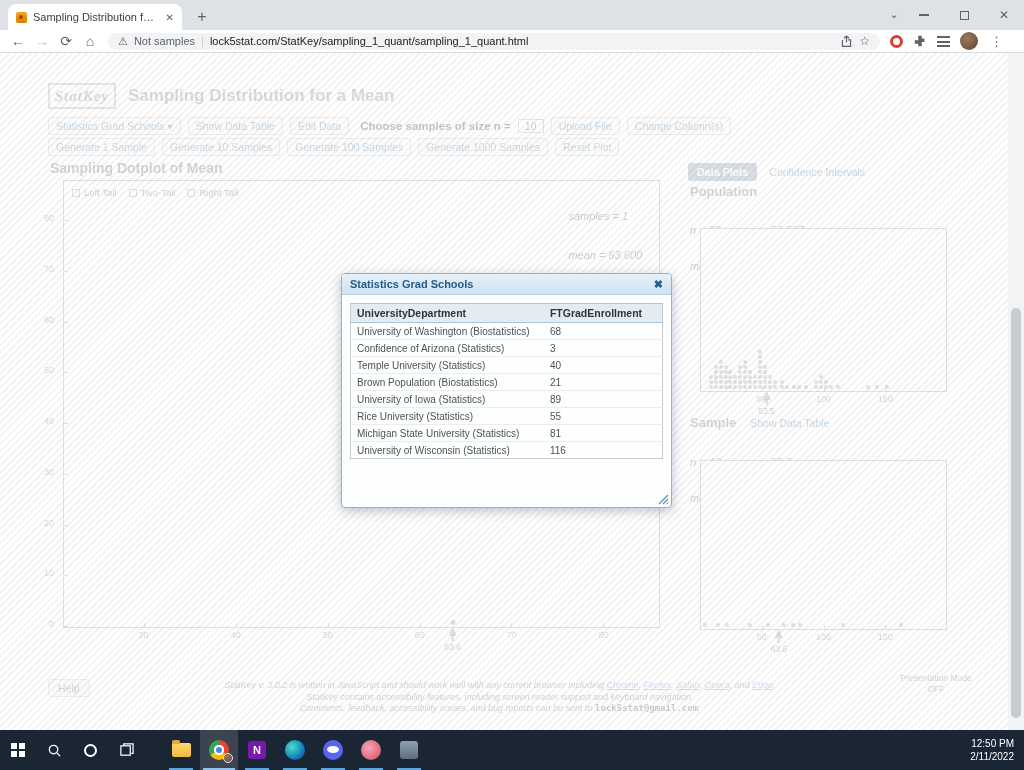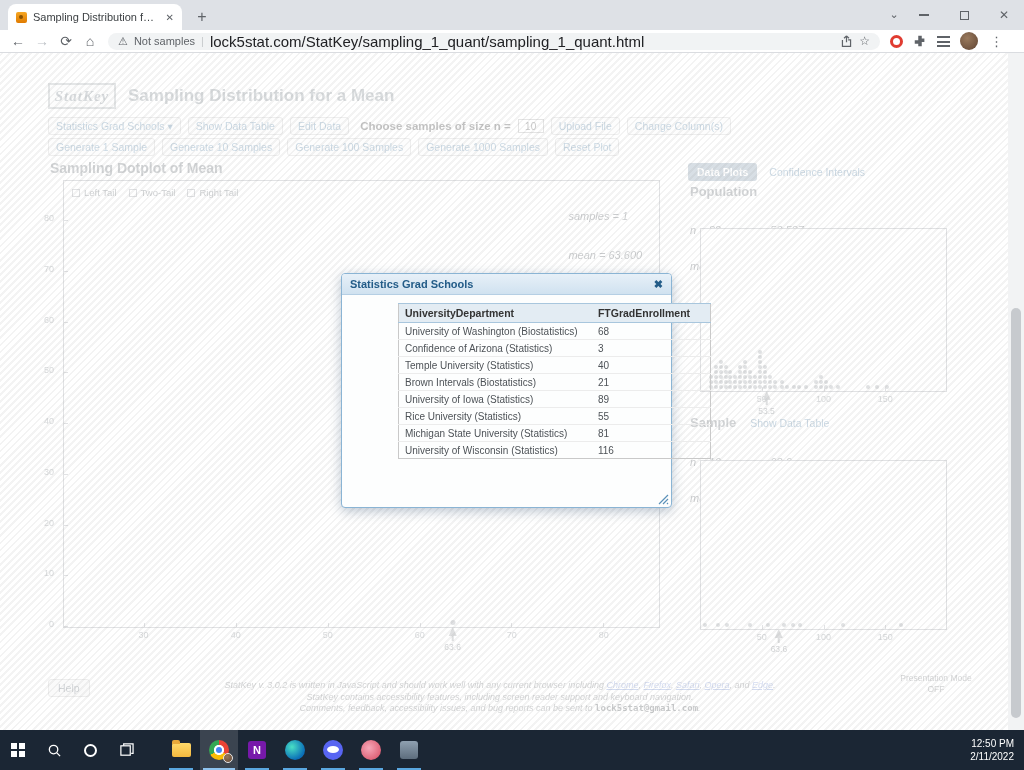--- a/index.html
+++ b/index.html
@@ -20,21 +20,21 @@
   .wc .box{width:9px;height:9px;border:1.5px solid #5f6368;}
   .tab-chevron{position:absolute;right:120px;top:8px;color:#5f6368;font-size:11px;width:20px;text-align:center;}
 
   .toolbar{position:absolute;left:0;top:30px;width:1024px;height:23px;background:#fff;border-bottom:1px solid #dadce0;display:flex;align-items:center;}
   .navic{width:24px;text-align:center;font-size:14px;color:#5f6368;flex:none;}
   .navic.disabled{color:#bdc1c6;}
   .omnibox{margin-left:6px;width:772px;height:17px;background:#f1f3f4;border-radius:9px;display:flex;align-items:center;padding:0 10px;gap:6px;}
   .warn{font-size:11px;color:#5f6368;}
   .sec-label{font-size:11px;color:#5f6368;white-space:nowrap;}
   .divider{color:#c6c9cc;font-size:11px;}
-  .url{font-size:15px;color:#202124;white-space:nowrap;overflow:hidden;flex:1;}
+  .url{font-size:11px;color:#202124;white-space:nowrap;overflow:hidden;flex:1;}
   .pill-ic{flex:none;color:#5f6368;font-size:12px;}
   .extrow{display:flex;align-items:center;gap:10px;margin-left:10px;}
   .ring-red{width:13px;height:13px;border-radius:50%;border:3.5px solid #e03c31;}
   .bars-ic{width:13px;height:11px;background:linear-gradient(#5f6368 0 2px,transparent 2px 4.5px,#5f6368 4.5px 6.5px,transparent 6.5px 9px,#5f6368 9px 11px);}
   .avatar{width:18px;height:18px;border-radius:50%;background:radial-gradient(circle at 40% 35%,#9a7a5d,#5f4433);}
   .dots{color:#5f6368;font-size:13px;margin:0 8px 0 2px;}
 
   
   .content{position:absolute;left:0;top:53px;width:1024px;height:677px;background:#fdfdfd;}
   .page{position:absolute;inset:0;z-index:1;}
@@ -81,21 +81,21 @@
   .presmode{position:absolute;left:890px;top:620px;width:92px;text-align:center;font-size:8.5px;color:#5c6064;line-height:11px;}
 
   
   .dialog{position:absolute;left:341px;top:220px;width:331px;height:235px;z-index:10;background:#fdfefe;
           border:1px solid #8ab4d4;border-radius:4px;box-shadow:0 3px 12px rgba(60,90,120,0.35);}
   .dlg-title{height:21px;background:linear-gradient(#e7f0f8,#d0e2f0);border-bottom:1px solid #b5cfe4;border-radius:3px 3px 0 0;
              display:flex;align-items:center;padding:0 8px;}
   .dlg-title span{font-size:11px;font-weight:bold;color:#235c88;}
   .dlg-close{margin-left:auto;font-size:12px;font-weight:bold;color:var(--accent,#2e7cba);line-height:1;}
   .dlg-body{padding:8px 8px 0 8px;}
-  table.data{width:100%;border-collapse:collapse;border:1px solid #c9c9c9;margin-left:48px;}
+  table.data{width:100%;border-collapse:collapse;border:1px solid #c9c9c9;}
   table.data th{background:#e3ecf3;border-top:1px solid #a8c6dd;border-bottom:1px solid #a8c6dd;font-size:10.5px;color:#333;
                 text-align:left;padding:3px 6px;font-weight:bold;}
   table.data td{font-size:10px;color:#4d5257;padding:2.5px 6px;border-bottom:1px solid #ececec;}
   table.data tr:last-child td{border-bottom:none;}
   .col-u{width:62%;} .col-e{width:38%;}
   .grip{position:absolute;right:2px;bottom:2px;width:11px;height:11px;}
 
   
   .taskbar{position:absolute;left:0;top:730px;width:1024px;height:40px;background:var(--taskbar,#1b2634);display:flex;align-items:stretch;z-index:20;}
   .tb-btn{width:36px;display:flex;align-items:center;justify-content:center;position:relative;}
@@ -434,21 +434,21 @@
               </tr>
           <tr>
                 <td>Confidence of Arizona (Statistics)</td>
                 <td>3</td>
               </tr>
           <tr>
                 <td>Temple University (Statistics)</td>
                 <td>40</td>
               </tr>
           <tr>
-                <td>Brown Intervals (Biostatistics)</td>
+                <td>Brown Population (Biostatistics)</td>
                 <td>21</td>
               </tr>
           <tr>
                 <td>University of Iowa (Statistics)</td>
                 <td>89</td>
               </tr>
           <tr>
                 <td>Rice University (Statistics)</td>
                 <td>55</td>
               </tr>

